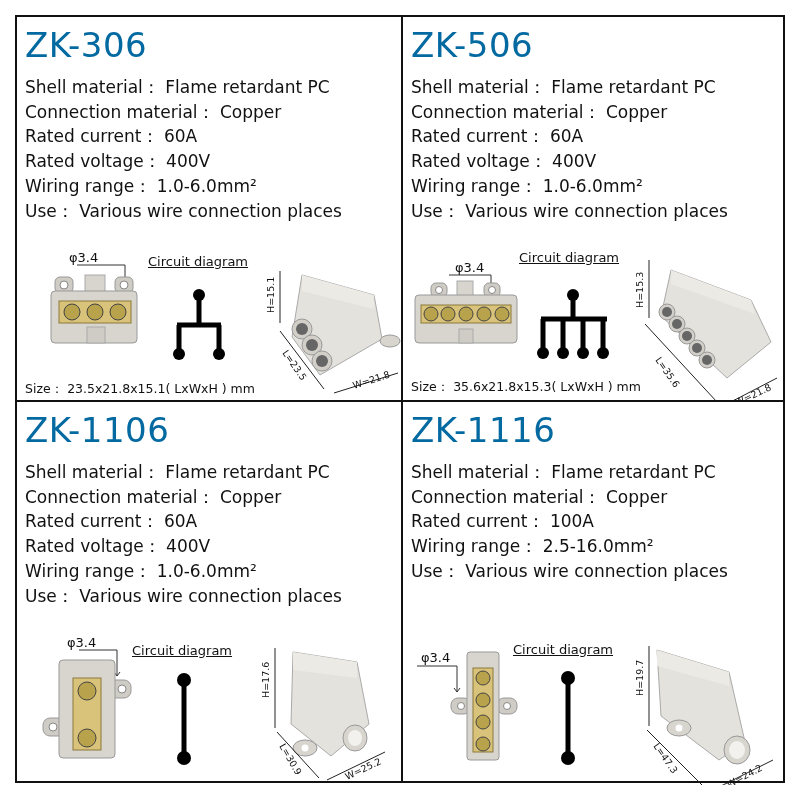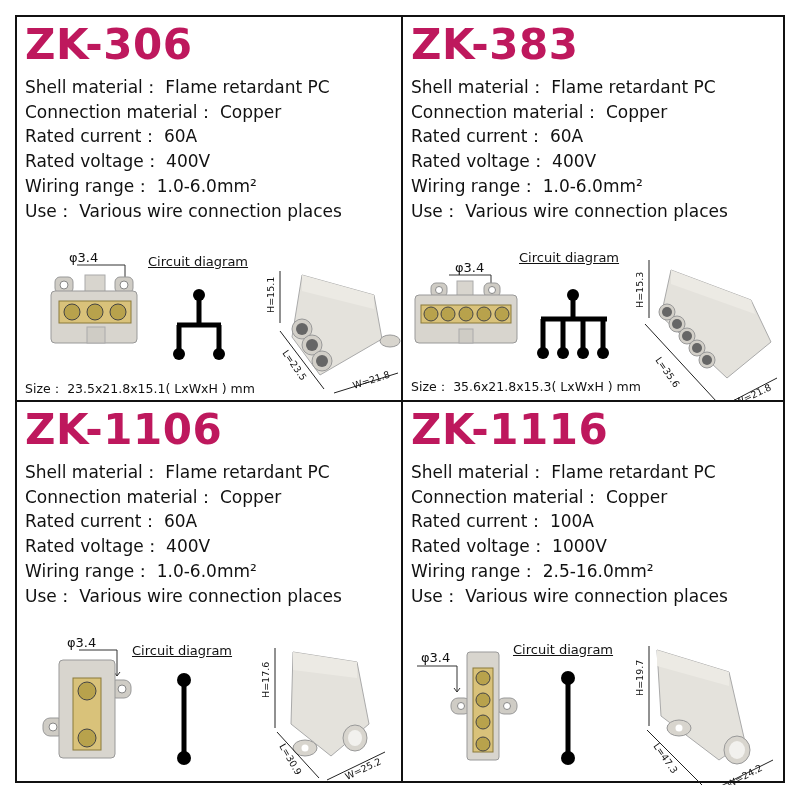--- a/index.html
+++ b/index.html
@@ -5,22 +5,22 @@
   html, body { margin:0; padding:0; background:#ffffff; }
   body { width:800px; height:800px; position:relative; overflow:hidden;
          font-family:"DejaVu Sans","Liberation Sans",sans-serif; color:#111; }
   .grid { position:absolute; left:15px; top:15px; width:770px; height:768px;
           border:2px solid #111; box-sizing:border-box; }
   .vline { position:absolute; left:384px; top:0; width:2px; height:100%; background:#111; }
   .hline { position:absolute; left:0; top:383px; width:100%; height:2px; background:#111; }
   .cell { position:absolute; width:384px; height:383px; overflow:hidden; }
   .c0 { left:0; top:0; } .c1 { left:386px; top:0; }
   .c2 { left:0; top:385px; } .c3 { left:386px; top:385px; }
-  .model { position:absolute; left:8px; top:2px; font-size:42px; line-height:52px;
-           font-weight:700; letter-spacing:0.5px; color:#be185d; }
+  .model { position:absolute; left:8px; top:2px; font-size:34px; line-height:52px;
+           font-weight:400; letter-spacing:0.5px; color:#0369a1; }
   .specs { position:absolute; left:8px; top:58px; font-size:17px; line-height:24.7px; white-space:nowrap; }
   .spec-line { display:block; }
   .diag-label { position:absolute; font-size:13px; white-space:nowrap;text-decoration:underline; }
   .size { position:absolute; left:8px; font-size:12.5px; white-space:nowrap;text-align:center; }
   .phi { position:absolute; font-size:13px; }
   svg { position:absolute; overflow:visible; }
   .dim { font-size:9.5px; fill:#111; font-family:"DejaVu Sans",sans-serif; }
 </style>
 </head>
 <body>
@@ -78,21 +78,21 @@
       <ellipse cx="128" cy="76" rx="10" ry="6" fill="#d8d5ce" stroke="#999"></ellipse>
       <path d="M18 66 L62 124" stroke="#222" stroke-width="1"></path>
       <text class="dim" transform="translate(20,88) rotate(55)">L=23.5</text>
       <path d="M72 128 L136 108" stroke="#222" stroke-width="1"></path>
       <text class="dim" transform="translate(92,124) rotate(-18)">W=21.8</text>
     </svg>
     <div class="size" style="top:364px">Size： 23.5x21.8x15.1( LxWxH ) mm</div>
   </div>
 
   <div class="cell c1">
-    <div class="model">ZK-383</div>
+    <div class="model">ZK-506</div>
     <div class="specs">
       <span class="spec-line">Shell material： Flame retardant PC</span>
       <span class="spec-line">Connection material： Copper</span>
       <span class="spec-line">Rated current： 60A</span>
       <span class="spec-line">Rated voltage： 400V</span>
       <span class="spec-line">Wiring range： 1.0-6.0mm²</span>
       <span class="spec-line">Use： Various wire connection places</span>
     </div>
     <div class="phi" style="left:52px;top:243px">φ3.4</div>
     <svg style="left:8px;top:258px" width="110" height="70">
@@ -188,21 +188,20 @@
       <text class="dim" transform="translate(90,138) rotate(-25)">W=25.2</text>
     </svg>
   </div>
 
   <div class="cell c3">
     <div class="model">ZK-1116</div>
     <div class="specs">
       <span class="spec-line">Shell material： Flame retardant PC</span>
       <span class="spec-line">Connection material： Copper</span>
       <span class="spec-line">Rated current： 100A</span>
-      <span class="spec-line">Rated voltage： 1000V</span>
       <span class="spec-line">Wiring range： 2.5-16.0mm²</span>
       <span class="spec-line">Use： Various wire connection places</span>
     </div>
     <div class="phi" style="left:18px;top:248px">φ3.4</div>
     <svg style="left:8px;top:240px" width="110" height="120">
       <path d="M6 24 H46 V50" fill="none" stroke="#333" stroke-width="1"></path>
       <path d="M43 46 L46 50 L49 46" fill="none" stroke="#333" stroke-width="1"></path>
       <rect x="40" y="56" width="20" height="16" rx="7" fill="#cfccc5" stroke="#999"></rect>
       <circle cx="50" cy="64" r="3.5" fill="#fff" stroke="#888"></circle>
       <rect x="86" y="56" width="20" height="16" rx="7" fill="#cfccc5" stroke="#999"></rect>

